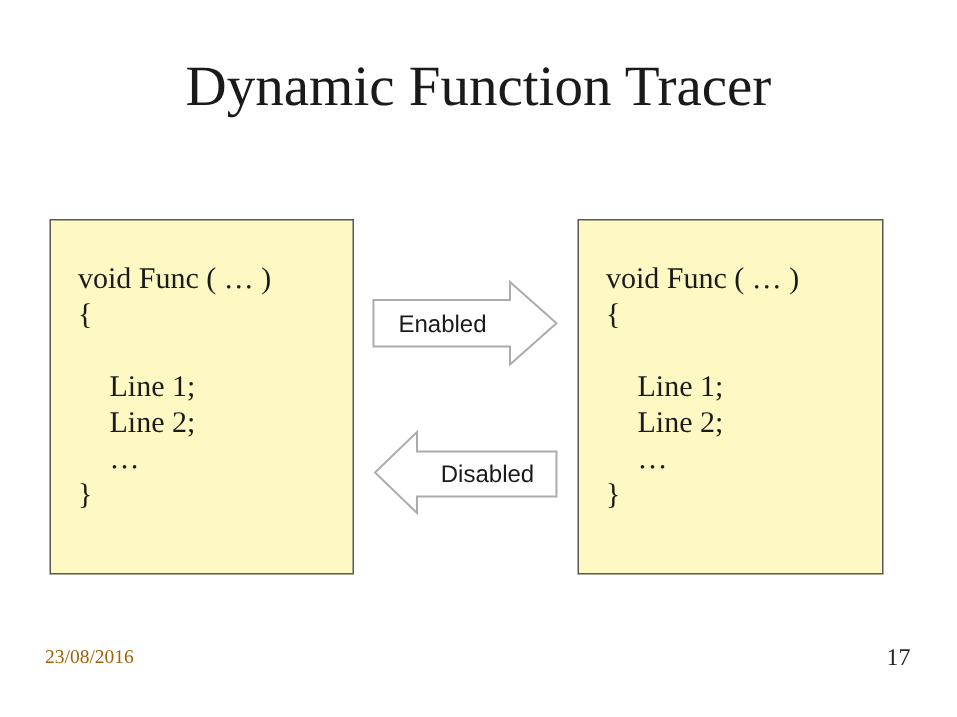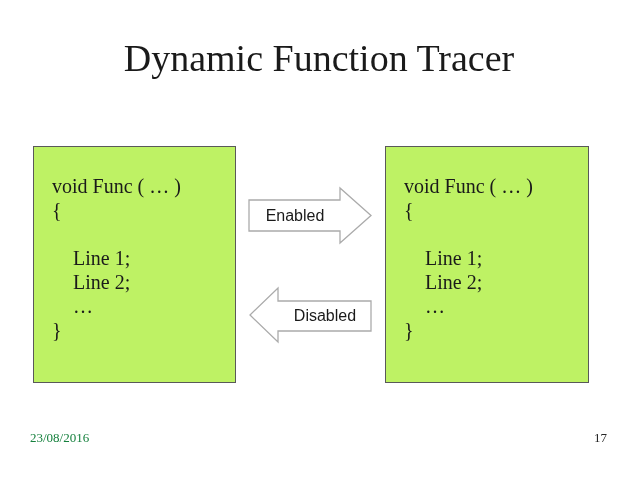--- a/index.html
+++ b/index.html
@@ -23,21 +23,21 @@
     font-weight: normal;
     line-height: 44px;
     color: #1a1a1a;
     letter-spacing: 0px;
   }
   .code-box {
     position: absolute;
     top: 146px;
     width: 203px; height: 237px;
     border: 1px solid #595959;
-    background: #bef264;
+    background: #fef9c3;
     padding: 27px 8px 0 18px;
     font-size: 20px;
     line-height: 24px;
   }
   .code-box.left  { left: 33px; }
   .code-box.right { left: 385px; width: 204px; }
   .code-line { min-height: 24px; white-space: pre; }
   .code-line.indent { padding-left: 21px; }
   .code-line.hl { color: #ed2d24; font-weight: bold; }
   .arrow-svg { position: absolute; overflow: visible; }
@@ -46,26 +46,26 @@
   .arrow-shape { fill: #ffffff; stroke: #ababab; stroke-width: 1.3; stroke-linejoin: miter; }
   .arrow-text {
     font-family: "Liberation Sans", "DejaVu Sans", sans-serif;
     font-size: 16px;
     fill: #1a1a1a;
   }
   .footer-date {
     position: absolute;
     left: 30px; top: 430px;
     font-size: 13px;
-    color: #15803d;
+    color: #a16207;
   }
   .footer-page {
     position: absolute;
     right: 31px; top: 430px;
-    font-size: 13px;
+    font-size: 16px;
     color: #262626;
     text-align: right;
   }
 </style>
 </head>
 <body>
 
 <div class="slide">
 
   <h1 class="title">Dynamic Function Tracer</h1>

